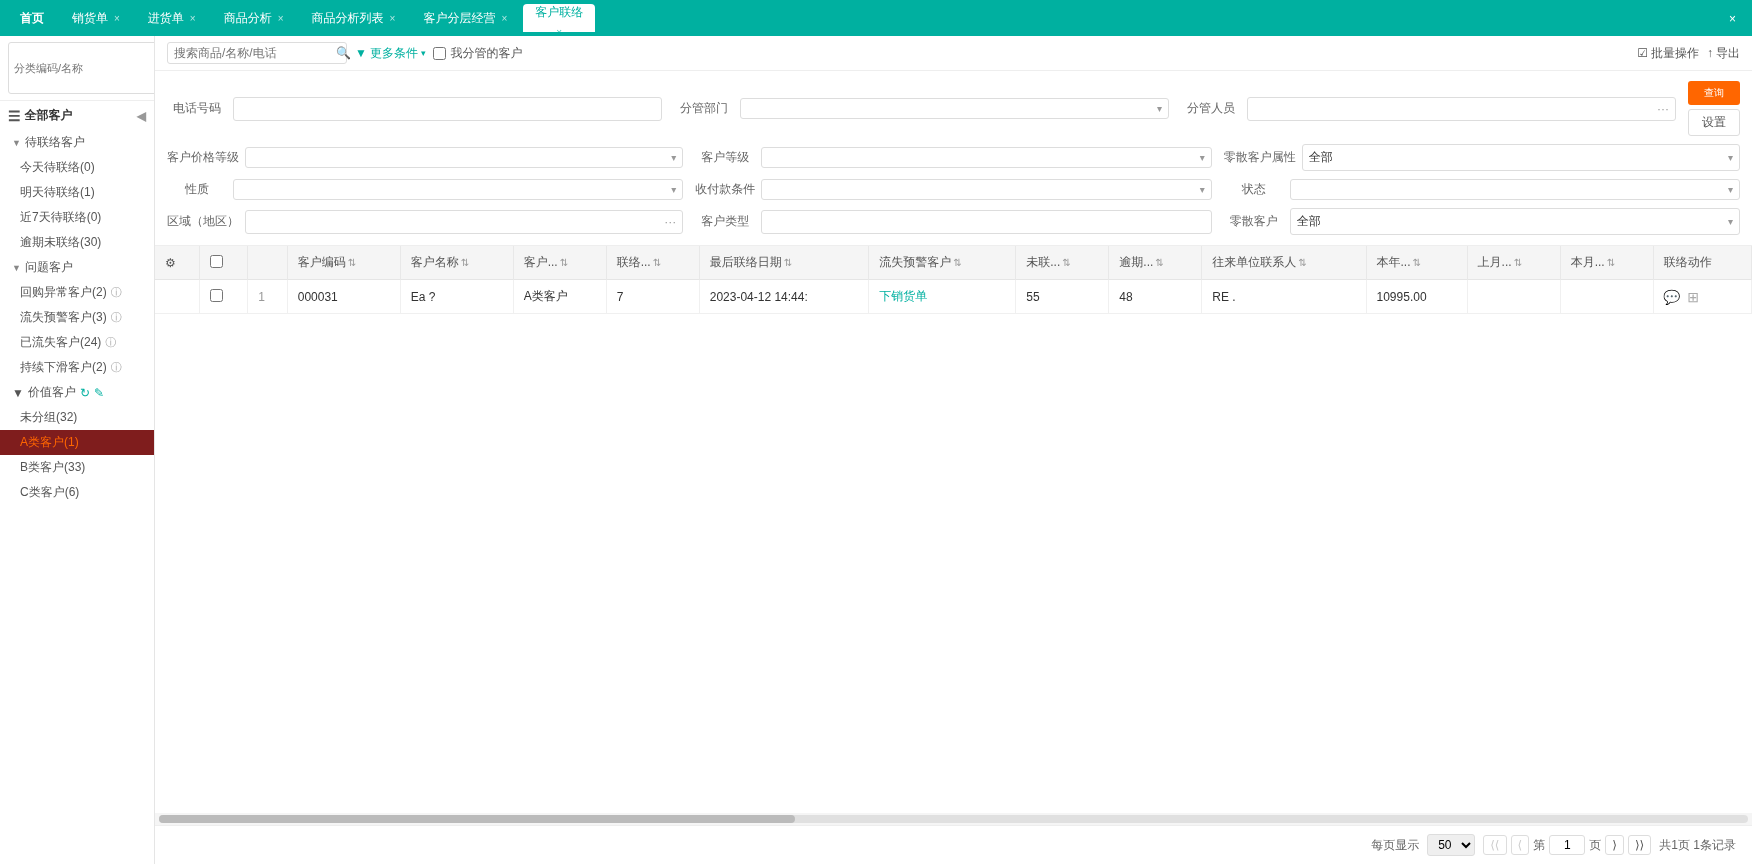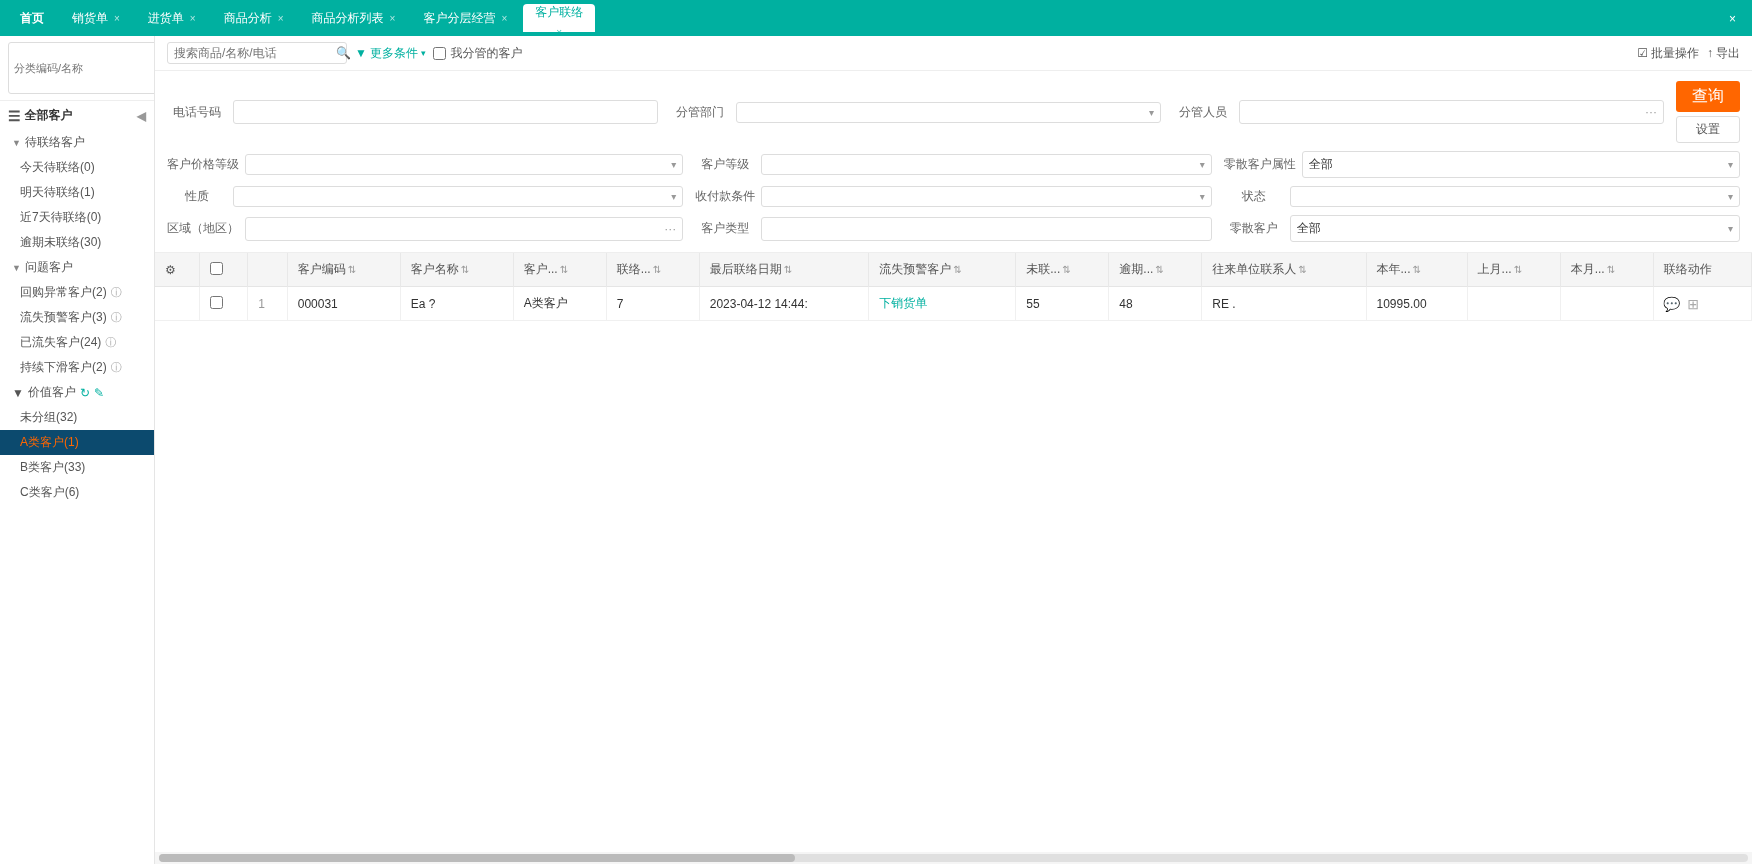--- a/index.html
+++ b/index.html
@@ -103,21 +103,21 @@
     .sidebar-group-label .triangle {
       color: #888;
       font-size: 9px;
     }
     .sidebar-item {
       padding: 4px 8px 4px 20px;
       color: #555;
       cursor: pointer;
       font-size: 12px;
     }
-    .sidebar-item.active { background: #0c4a6e; color: #ff6600; }
+    .sidebar-item.active { background: #7f1d1d; color: #ff6600; }
     .sidebar-item-with-icon {
       display: flex;
       align-items: center;
       gap: 4px;
     }
     .sidebar-item-with-icon .info-icon {
       color: #aaa;
       font-size: 11px;
     }
     .sidebar-group-row {
@@ -255,21 +255,21 @@
     .select-value { color: #333; }
     .chevron-down { color: #999; font-size: 10px; }
     .filter-dots { color: #999; cursor: pointer; }
     .query-btn {
       background: #ff6600;
       color: #fff;
       border: none;
       border-radius: 3px;
       padding: 5px 16px;
       cursor: pointer;
-      font-size: 16px;
+      font-size: 10px;
     }
     .settings-btn {
       background: #fff;
       color: #555;
       border: 1px solid #ddd;
       border-radius: 3px;
       padding: 4px 12px;
       cursor: pointer;
       font-size: 12px;
     }
@@ -661,15 +661,31 @@
         </tbody>
       </table>
     </div>
 
     <div class="scrollbar-area">
       <div class="scrollbar-track">
         <div class="scrollbar-thumb"></div>
       </div>
     </div>
 
+    <div class="pagination">
+      <span class="page-size-label">每页显示</span>
+      <select class="page-size-select">
+        <option>50</option>
+      </select>
+      <div class="page-nav">
+        <button class="page-btn" disabled="">⟨⟨</button>
+        <button class="page-btn" disabled="">⟨</button>
+        <span class="page-info">第</span>
+        <input class="page-input" type="text" value="1" style="">
+        <span class="page-info">页</span>
+        <button class="page-btn">⟩</button>
+        <button class="page-btn">⟩⟩</button>
+      </div>
+      <span class="page-info">共1页 1条记录</span>
+    </div>
 
   </div>
 </div>
 
 </body></html>

